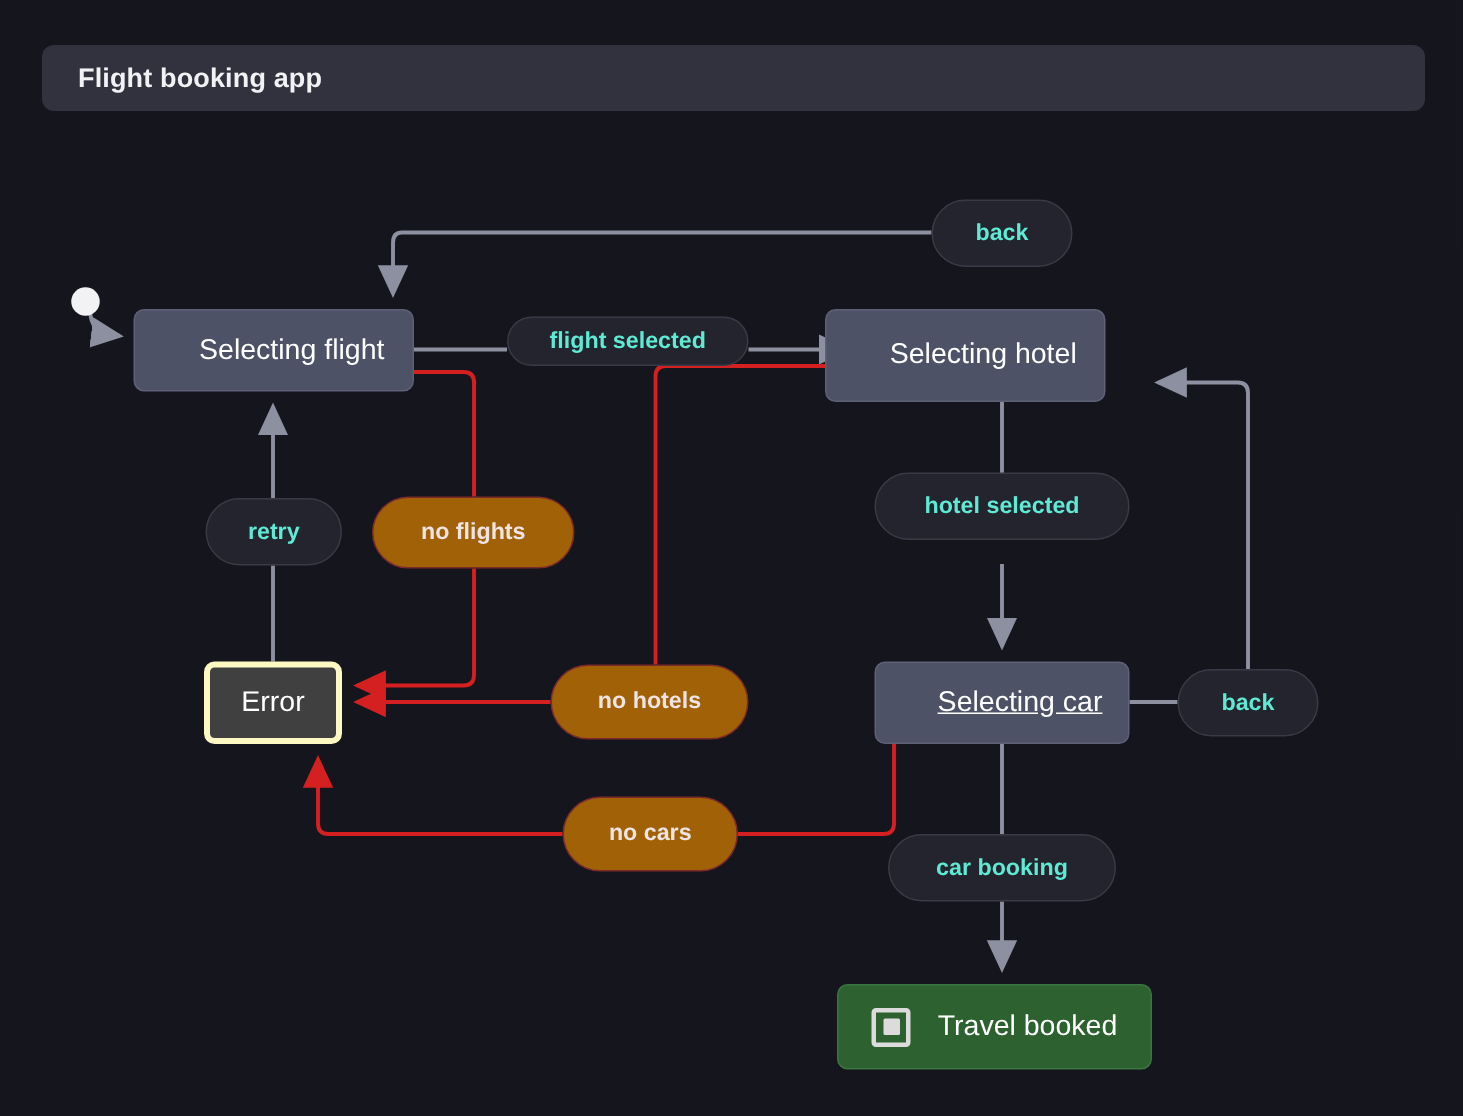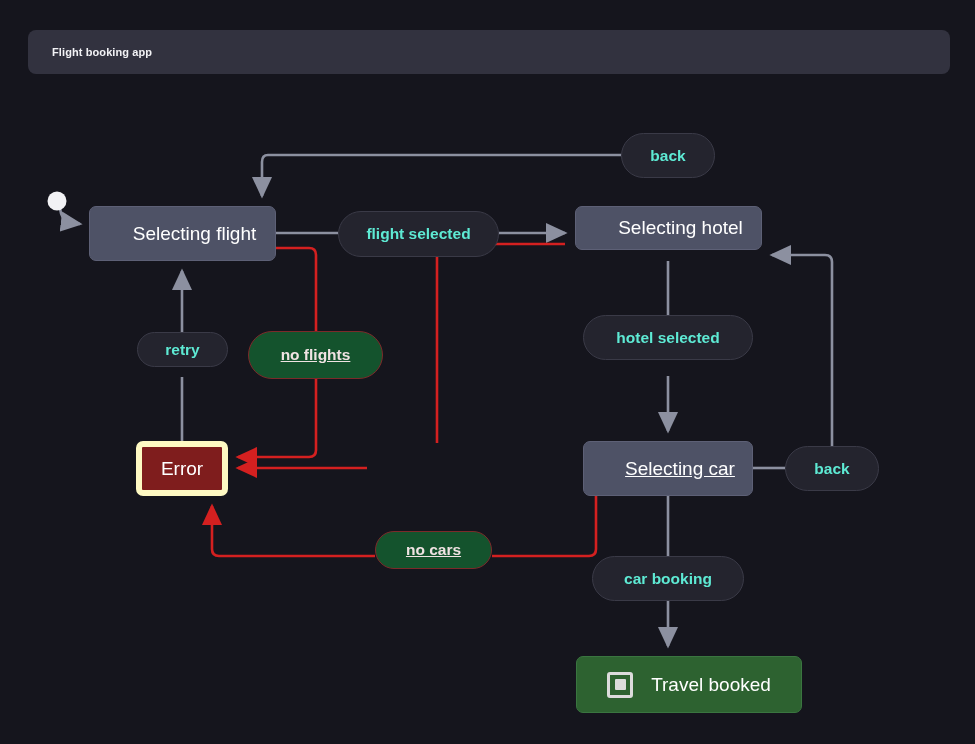--- a/index.html
+++ b/index.html
@@ -11,51 +11,51 @@
     position:relative;
   }
   #canvas{position:absolute;inset:0;width:975px;height:744px;}
 
   .titlebar{
     position:absolute;left:28px;top:30px;width:922px;height:44px;
     background:#32323f;border-radius:8px;
     display:flex;align-items:center;
   }
   .titlebar .t{
-    color:#f2f2f5;font-size:11px;font-weight:bold;
+    color:#f2f2f5;font-size:18px;font-weight:bold;
     margin-left:24px;letter-spacing:.1px;
   }
 
   .node{
     position:absolute;box-sizing:border-box;
     display:flex;align-items:center;justify-content:center;
     border-radius:7px;
     color:#ffffff;font-size:19px;
     white-space:nowrap;
   }
   .state{background:#4e5266;border:1px solid #5d6076;padding-left:24px;}
-  .state-error{background:#7f1d1d;border:6px solid #fef9c3;}
+  .state-error{background:#404040;border:4px solid #fef9c3;}
   .state-final{background:#2d6230;border:1px solid #3a7540;gap:18px;}
 
   .final-ico{
     width:26px;height:26px;box-sizing:border-box;
     border:3px solid #dcdcdc;border-radius:3px;
     display:flex;align-items:center;justify-content:center;
     flex:0 0 auto;
   }
   .final-ico i{display:block;width:11px;height:11px;background:#dcdcdc;border-radius:1px;}
 
   .pill{
     position:absolute;box-sizing:border-box;
     display:flex;align-items:center;justify-content:center;
     border-radius:999px;
     font-size:15.5px;font-weight:bold;white-space:nowrap;
   }
   .pill-normal{background:#24242e;border:1px solid #3a3a47;color:#5eead4;}
-  .pill-error{background:#14532d;border:1px solid #7c2a2a;color:#f0e3e3;text-decoration:underline;}
+  .pill-error{background:#a16207;border:1px solid #7c2a2a;color:#f0e3e3;}
 
   .svgfull{position:absolute;left:0;top:0;width:975px;height:744px;pointer-events:none;}
 </style>
 </head>
 <body>
 
 <div id="canvas">
 
   <div class="titlebar">
     <span class="t">Flight booking app</span>
@@ -105,65 +105,68 @@
       <path d="M375,556 L219,556 Q212,556 212,549 L212,506" marker-end="url(#ahr)"></path>
     </g>
 
     <circle cx="57" cy="201" r="9.5" fill="#f2f2f5"></circle>
   </svg>
 
   <div class="node state" style="left:89px;top:206px;width:187px;height:55px;">
     <span>Selecting flight</span>
   </div>
 
-  <div class="node state" style="left:575px;top:206px;width:187px;height:44px;">
+  <div class="node state" style="left:550px;top:206px;width:187px;height:62px;">
     <span>Selecting hotel</span>
   </div>
 
   <div class="node state" style="left:583px;top:441px;width:170px;height:55px;text-decoration:underline;">
     <span>Selecting car</span>
   </div>
 
   <div class="node state-error" style="left:136px;top:441px;width:92px;height:55px;">
     <span>Error</span>
   </div>
 
-  <div class="node state-final" style="left:576px;top:656px;width:226px;height:57px;">
+  <div class="node state-final" style="left:558px;top:656px;width:210px;height:57px;">
     <span class="final-ico">
         <i></i>
       </span>
     <span>Travel booked</span>
   </div>
 
-  <div class="pill pill-normal" style="left:338px;top:211px;width:161px;height:46px;text-align:right;">
+  <div class="pill pill-normal" style="left:338px;top:211px;width:161px;height:33px;text-align:right;">
     <span>flight selected</span>
   </div>
 
   <div class="pill pill-normal" style="left:621px;top:133px;width:94px;height:45px;">
     <span>back</span>
   </div>
 
   <div class="pill pill-normal" style="left:583px;top:315px;width:170px;height:45px;">
     <span>hotel selected</span>
   </div>
 
   <div class="pill pill-normal" style="left:785px;top:446px;width:94px;height:45px;">
     <span>back</span>
   </div>
 
   <div class="pill pill-normal" style="left:592px;top:556px;width:152px;height:45px;">
     <span>car booking</span>
   </div>
 
-  <div class="pill pill-normal" style="left:137px;top:332px;width:91px;height:35px;">
+  <div class="pill pill-normal" style="left:137px;top:332px;width:91px;height:45px;">
     <span>retry</span>
   </div>
 
   <div class="pill pill-error" style="left:248px;top:331px;width:135px;height:48px;">
     <span>no flights</span>
   </div>
 
+  <div class="pill pill-error" style="left:367px;top:443px;width:132px;height:50px;">
+    <span>no hotels</span>
+  </div>
 
-  <div class="pill pill-error" style="left:375px;top:531px;width:117px;height:38px;">
+  <div class="pill pill-error" style="left:375px;top:531px;width:117px;height:50px;">
     <span>no cars</span>
   </div>
 
 </div>
 
 </body></html>

